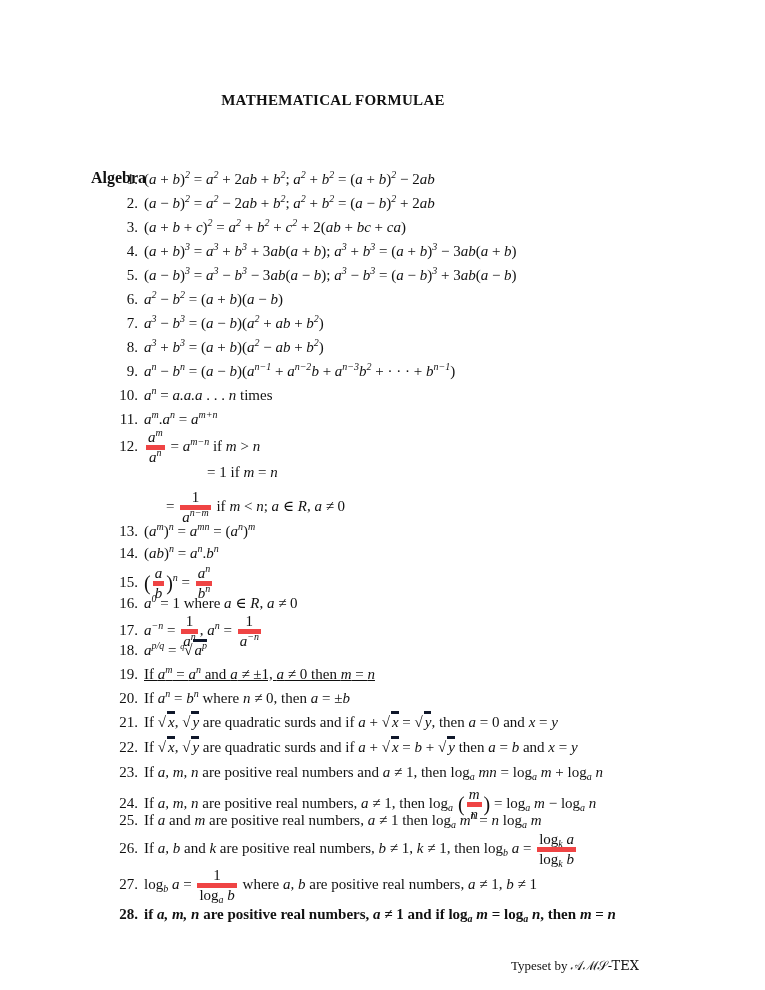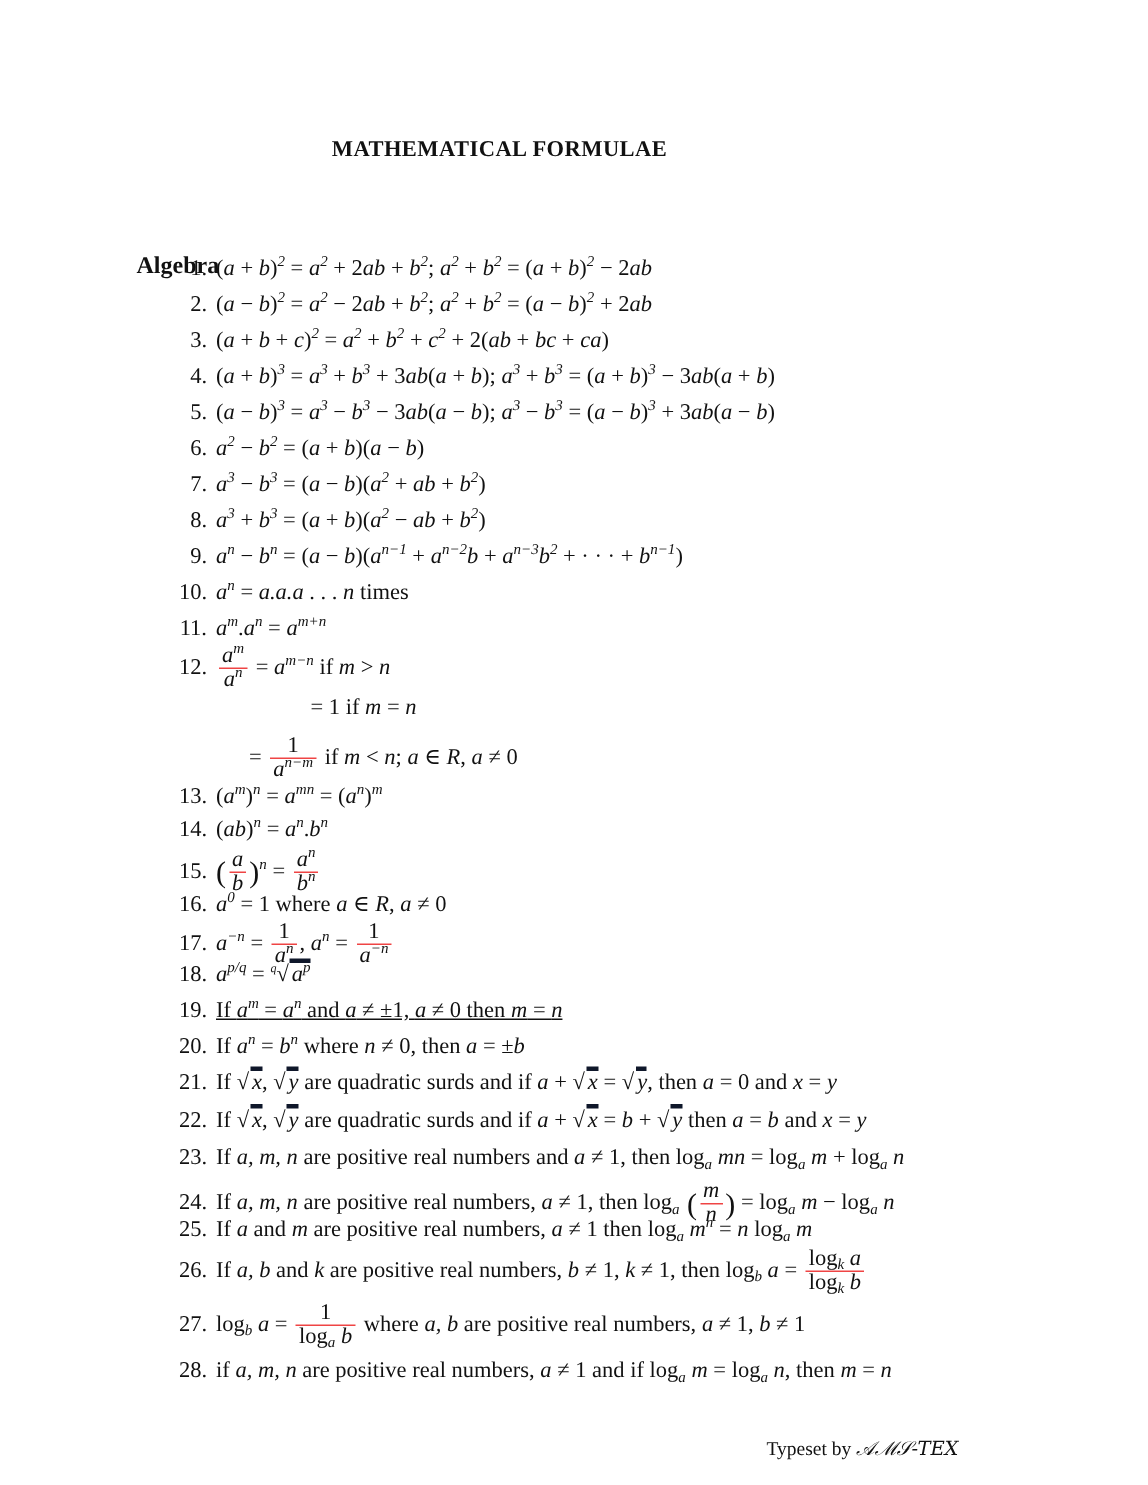--- a/index.html
+++ b/index.html
@@ -5,32 +5,32 @@
   html, body { margin:0; padding:0; background:#fff; }
   body { width:765px; height:990px; position:relative; overflow:hidden;
          font-family:"Liberation Serif","DejaVu Serif",serif; color:#111; font-size:15px; }
   .title { position:absolute; top:92px; left:0; width:666px; text-align:center;
            font-weight:bold; font-size:15px; letter-spacing:0.3px; }
   .section { position:absolute; top:133px; left:91px; font-weight:bold; font-size:16px;
              text-underline-offset:3px;margin-top:36px; }
   .list { position:absolute; left:0; top:0; width:765px; }
   .item { position:absolute; left:108px; width:520px; line-height:18px; white-space:nowrap; }
   .item .num { display:inline-block; width:30px; text-align:right; margin-right:6px; }
-  .item.wrap { white-space:normal; }
+  .item.wrap { white-space:normal;font-weight:bold; }
   i, .v { font-style:italic; }
   sup { font-size:10px; vertical-align:6px; line-height:0; }
   sub { font-size:10px; vertical-align:-3px; line-height:0; }
   .frac { display:inline-block; vertical-align:middle; text-align:center; margin:0 2px; line-height:15px; }
-  .frac .nu { display:block; border-bottom:1px solid #ef4444; padding:0 2px; }
+  .frac .nu { display:block; border-bottom:5px solid #ef4444; padding:0 2px; }
   .frac .de { display:block; padding:0 2px; }
   .sqrt { border-top:3px solid #0f172a; padding-left:1px; margin-left:1px; }
   .rad { font-style:normal; }
   .big { font-size:20px; vertical-align:-3px; }
   .footer { position:absolute; top:958px; right:126px; font-size:13px; }
-  .footer .ams { font-style:italic; font-family:"DejaVu Serif",serif;text-align:right; }
+  .footer .ams { font-family:"DejaVu Serif",serif;text-align:right; }
 </style>
 </head>
 <body>
 
 <div class="title">MATHEMATICAL FORMULAE</div>
 <div class="section">Algebra</div>
 
 <div class="list" id="formula-list">
     <div class="item" style="top: 170px;"><span class="num">1.</span><span>(<span class="v">a</span> + <span class="v">b</span>)<sup class="v">2</sup> = <span class="v">a</span><sup class="v">2</sup> + 2<span class="v">ab</span> + <span class="v">b</span><sup class="v">2</sup>; <span class="v">a</span><sup class="v">2</sup> + <span class="v">b</span><sup class="v">2</sup> = (<span class="v">a</span> + <span class="v">b</span>)<sup class="v">2</sup> − 2<span class="v">ab</span></span></div>
     <div class="item" style="top: 194px;"><span class="num">2.</span><span>(<span class="v">a</span> − <span class="v">b</span>)<sup class="v">2</sup> = <span class="v">a</span><sup class="v">2</sup> − 2<span class="v">ab</span> + <span class="v">b</span><sup class="v">2</sup>; <span class="v">a</span><sup class="v">2</sup> + <span class="v">b</span><sup class="v">2</sup> = (<span class="v">a</span> − <span class="v">b</span>)<sup class="v">2</sup> + 2<span class="v">ab</span></span></div>

